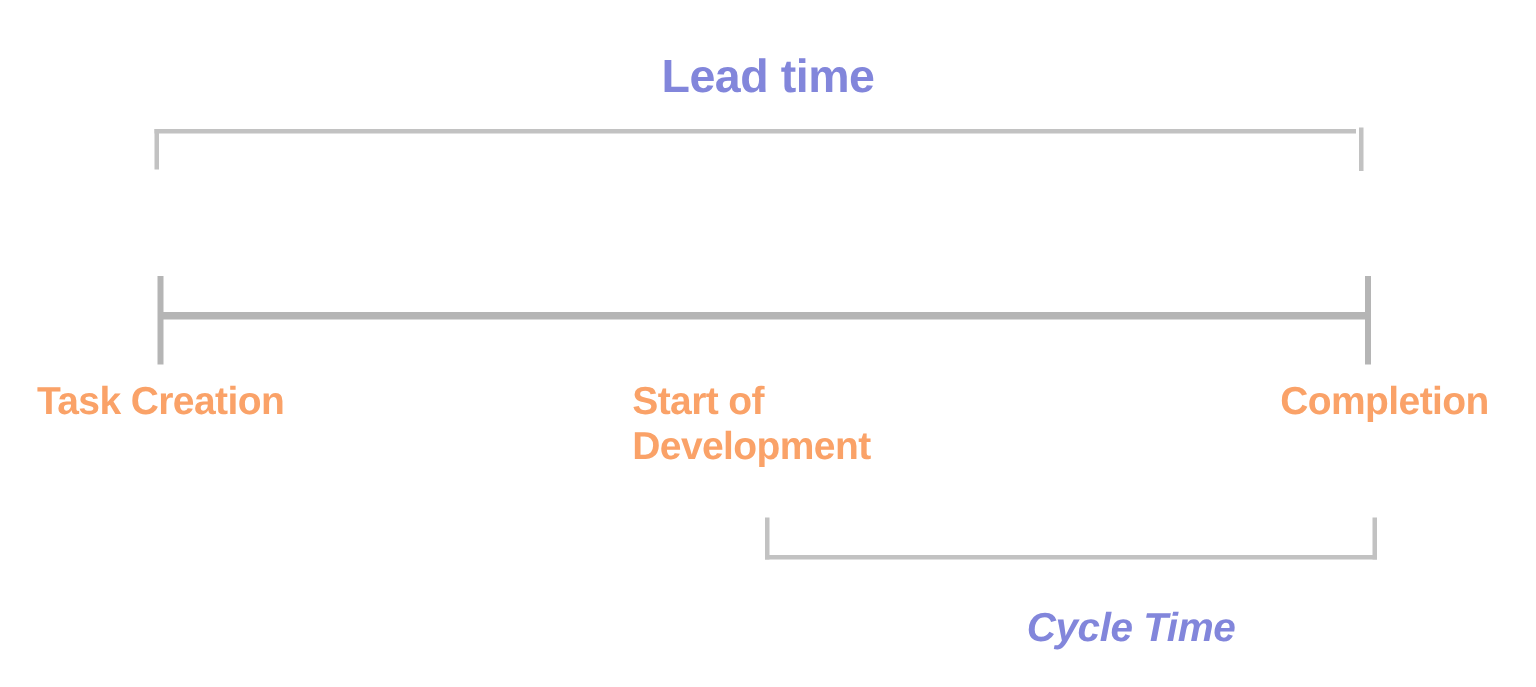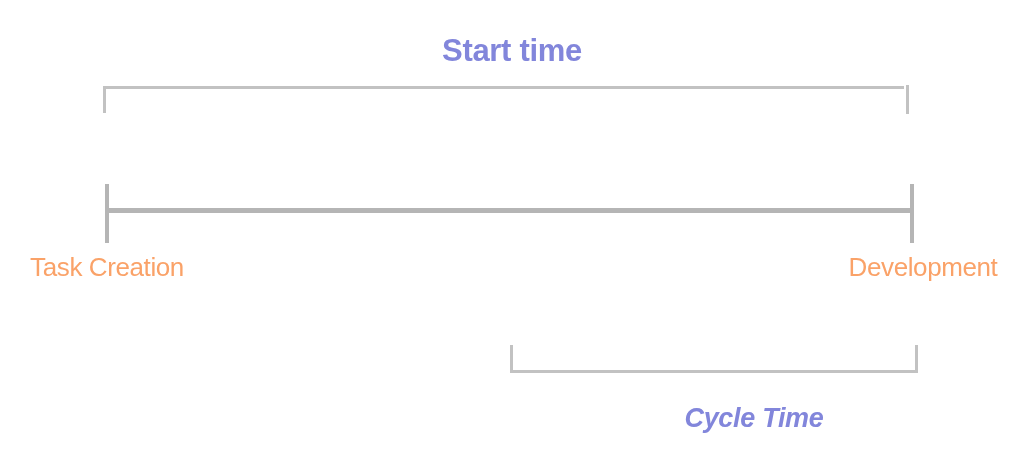--- a/index.html
+++ b/index.html
@@ -75,21 +75,21 @@
   .tick-left  { left: 105px; }
   .tick-right { left: 910px; }
 
   
   .milestone {
     position: absolute;
     top: 253px;
     transform: translateX(-50%);
     font-size: 26px;
     line-height: 1.15;
-    font-weight: normal;
+    font-weight: bold;
     letter-spacing: -0.4px;
     color: #faa268;
     white-space: nowrap;
   }
   .m-task       { left: 107px; }
   .m-start      { left: 509px; width: 175px; white-space: normal; }
   .m-completion { left: 923px; }
 
   
   .cycle-bracket-h {
@@ -130,32 +130,33 @@
     color: #8286db;
     white-space: nowrap;
     font-style: italic;
   }
 </style>
 </head>
 <body>
 
 <div class="canvas">
 
-  <div class="lead-title">Start time</div>
+  <div class="lead-title">Lead time</div>
 
   <div class="lead-bracket-h"></div>
   <div class="lead-bracket-left"></div>
   <div class="lead-bracket-right"></div>
 
   <div class="timeline-line"></div>
   <div class="timeline-tick tick-left"></div>
   <div class="timeline-tick tick-right"></div>
 
   <div class="milestone m-task">Task Creation</div>
-  <div class="milestone m-completion">Development</div>
+  <div class="milestone m-start">Start of Development</div>
+  <div class="milestone m-completion">Completion</div>
 
   <div class="cycle-bracket-h"></div>
   <div class="cycle-bracket-left"></div>
   <div class="cycle-bracket-right"></div>
 
   <div class="cycle-label">Cycle Time</div>
 
 </div>
 
 </body></html>

